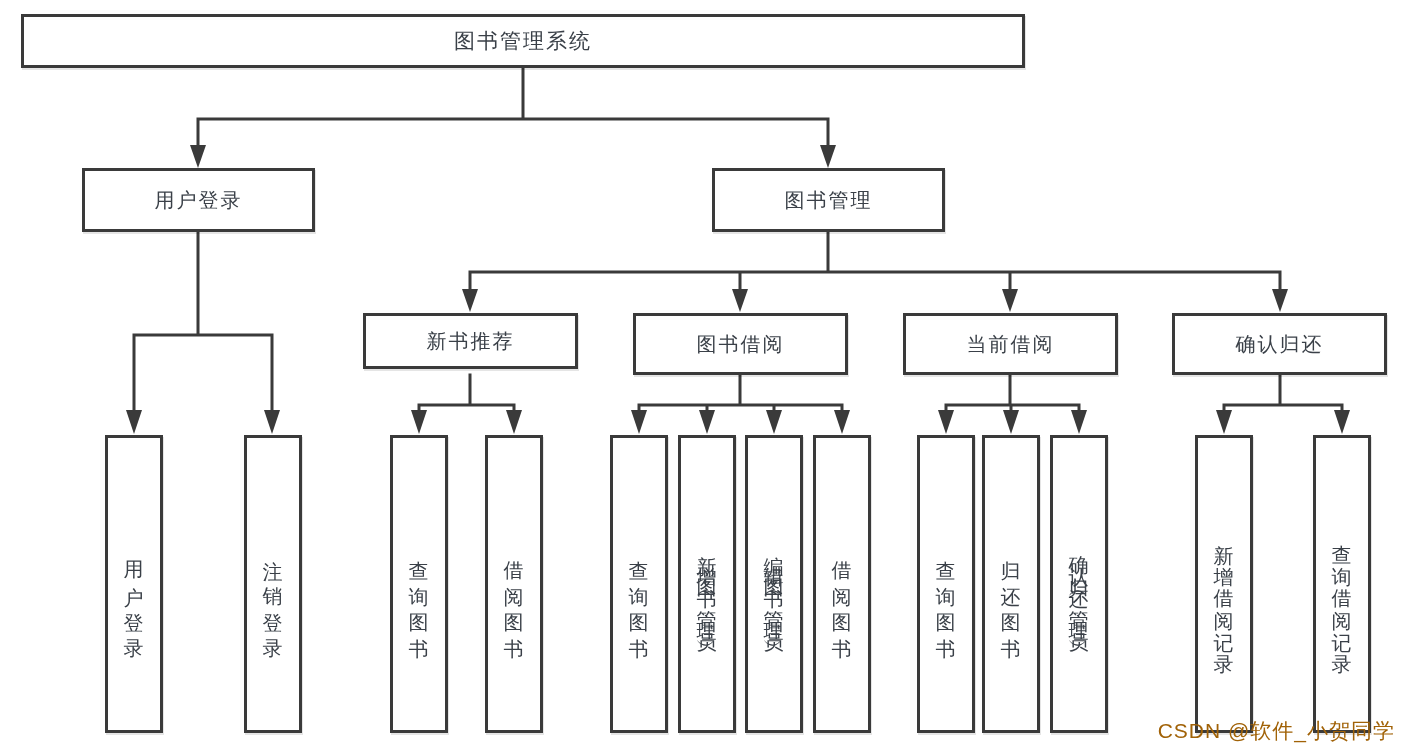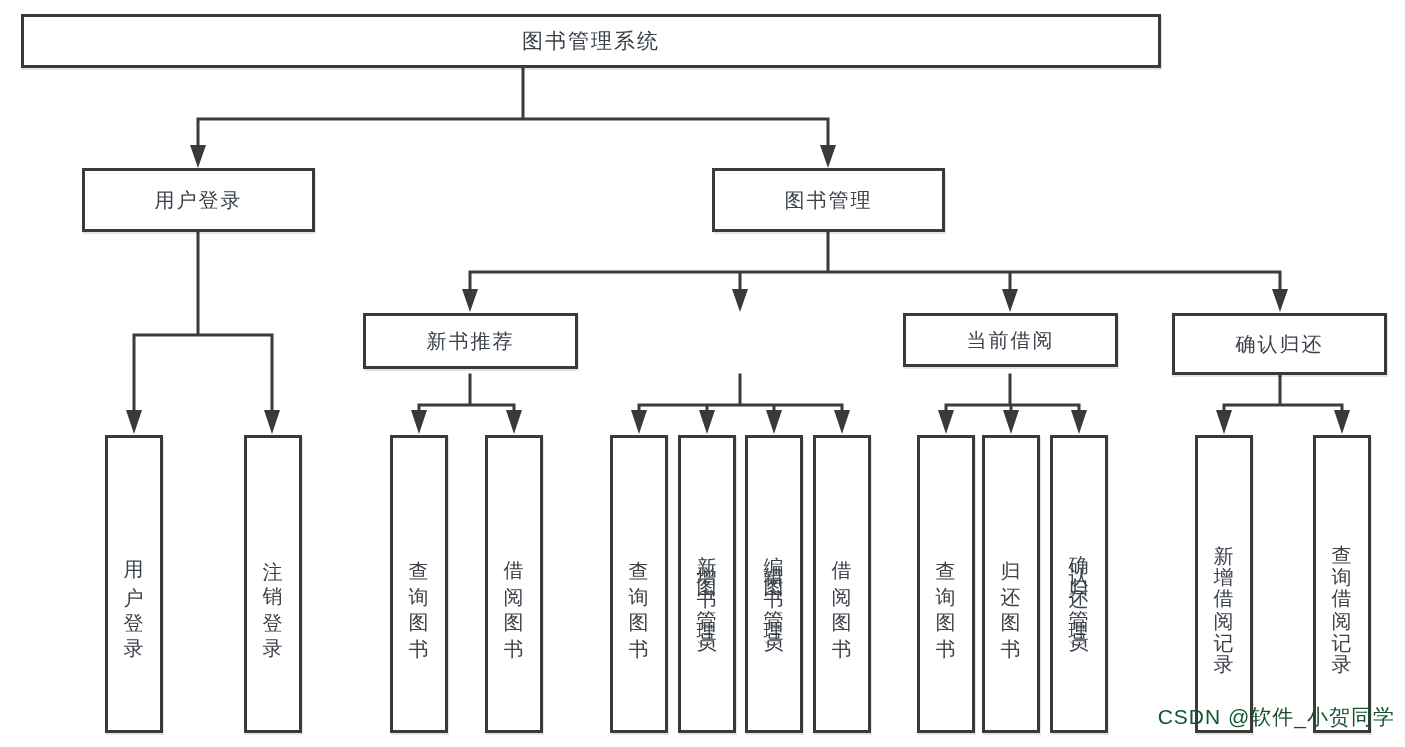--- a/index.html
+++ b/index.html
@@ -38,23 +38,23 @@
     font-size:20px;
     color:#3a4048;
     line-height:1;
     white-space:nowrap;
   }
   .ls-wide{letter-spacing:26px;margin-bottom:-26px;}
   .ls-mid{letter-spacing:22px;margin-bottom:-22px;}
   .ls-tight{letter-spacing:11px;margin-bottom:-11px;}
   .watermark{
     position:absolute;
-    right:10px;bottom:16px;
+    right:10px;bottom:2px;
     font-size:21px;
-    color:#14532d;
+    color:#a16207;
     letter-spacing:1px;
   }
 </style>
 </head>
 <body>
 
 <div class="canvas">
 
   <svg class="wires" width="1405" height="747" viewBox="0 0 1405 747" fill="none" stroke="#3a3a3a" stroke-width="3" stroke-linecap="square">
     <g>
@@ -92,35 +92,38 @@
       <polygon points="1003,410 1019,410 1011,434" fill="#3a3a3a" stroke="none"></polygon>
       <polygon points="1071,410 1087,410 1079,434" fill="#3a3a3a" stroke="none"></polygon>
     </g>
     <g>
       <path d="M1280 375 V405 M1224 405 H1342 M1224 405 V413 M1342 405 V413"></path>
       <polygon points="1216,410 1232,410 1224,434" fill="#3a3a3a" stroke="none"></polygon>
       <polygon points="1334,410 1350,410 1342,434" fill="#3a3a3a" stroke="none"></polygon>
     </g>
   </svg>
 
-  <div class="node root-node" style="left:21px;top:14px;width:1140px;height:54px;">
+  <div class="node root-node" style="left:21px;top:14px;width:1004px;height:54px;">
     <span>图书管理系统</span>
   </div>
 
   <div class="node" style="left:82px;top:168px;width:233px;height:64px;">
     <span>用户登录</span>
   </div>
   <div class="node" style="left:712px;top:168px;width:233px;height:64px;">
     <span>图书管理</span>
   </div>
 
   <div class="node" style="left:363px;top:313px;width:215px;height:56px;">
     <span>新书推荐</span>
   </div>
-  <div class="node" style="left:903px;top:313px;width:215px;height:54px;font-family:Liberation Mono, monospace;">
+  <div class="node" style="left:633px;top:313px;width:215px;height:62px;">
+    <span>图书借阅</span>
+  </div>
+  <div class="node" style="left:903px;top:313px;width:215px;height:62px;font-family:Liberation Mono, monospace;">
     <span>当前借阅</span>
   </div>
   <div class="node" style="left:1172px;top:313px;width:215px;height:62px;">
     <span>确认归还</span>
   </div>
 
   <div class="leaf" style="left:105px;">
     <span class="vt ls-wide">用户登录</span>
   </div>
   <div class="leaf" style="left:244px;">

